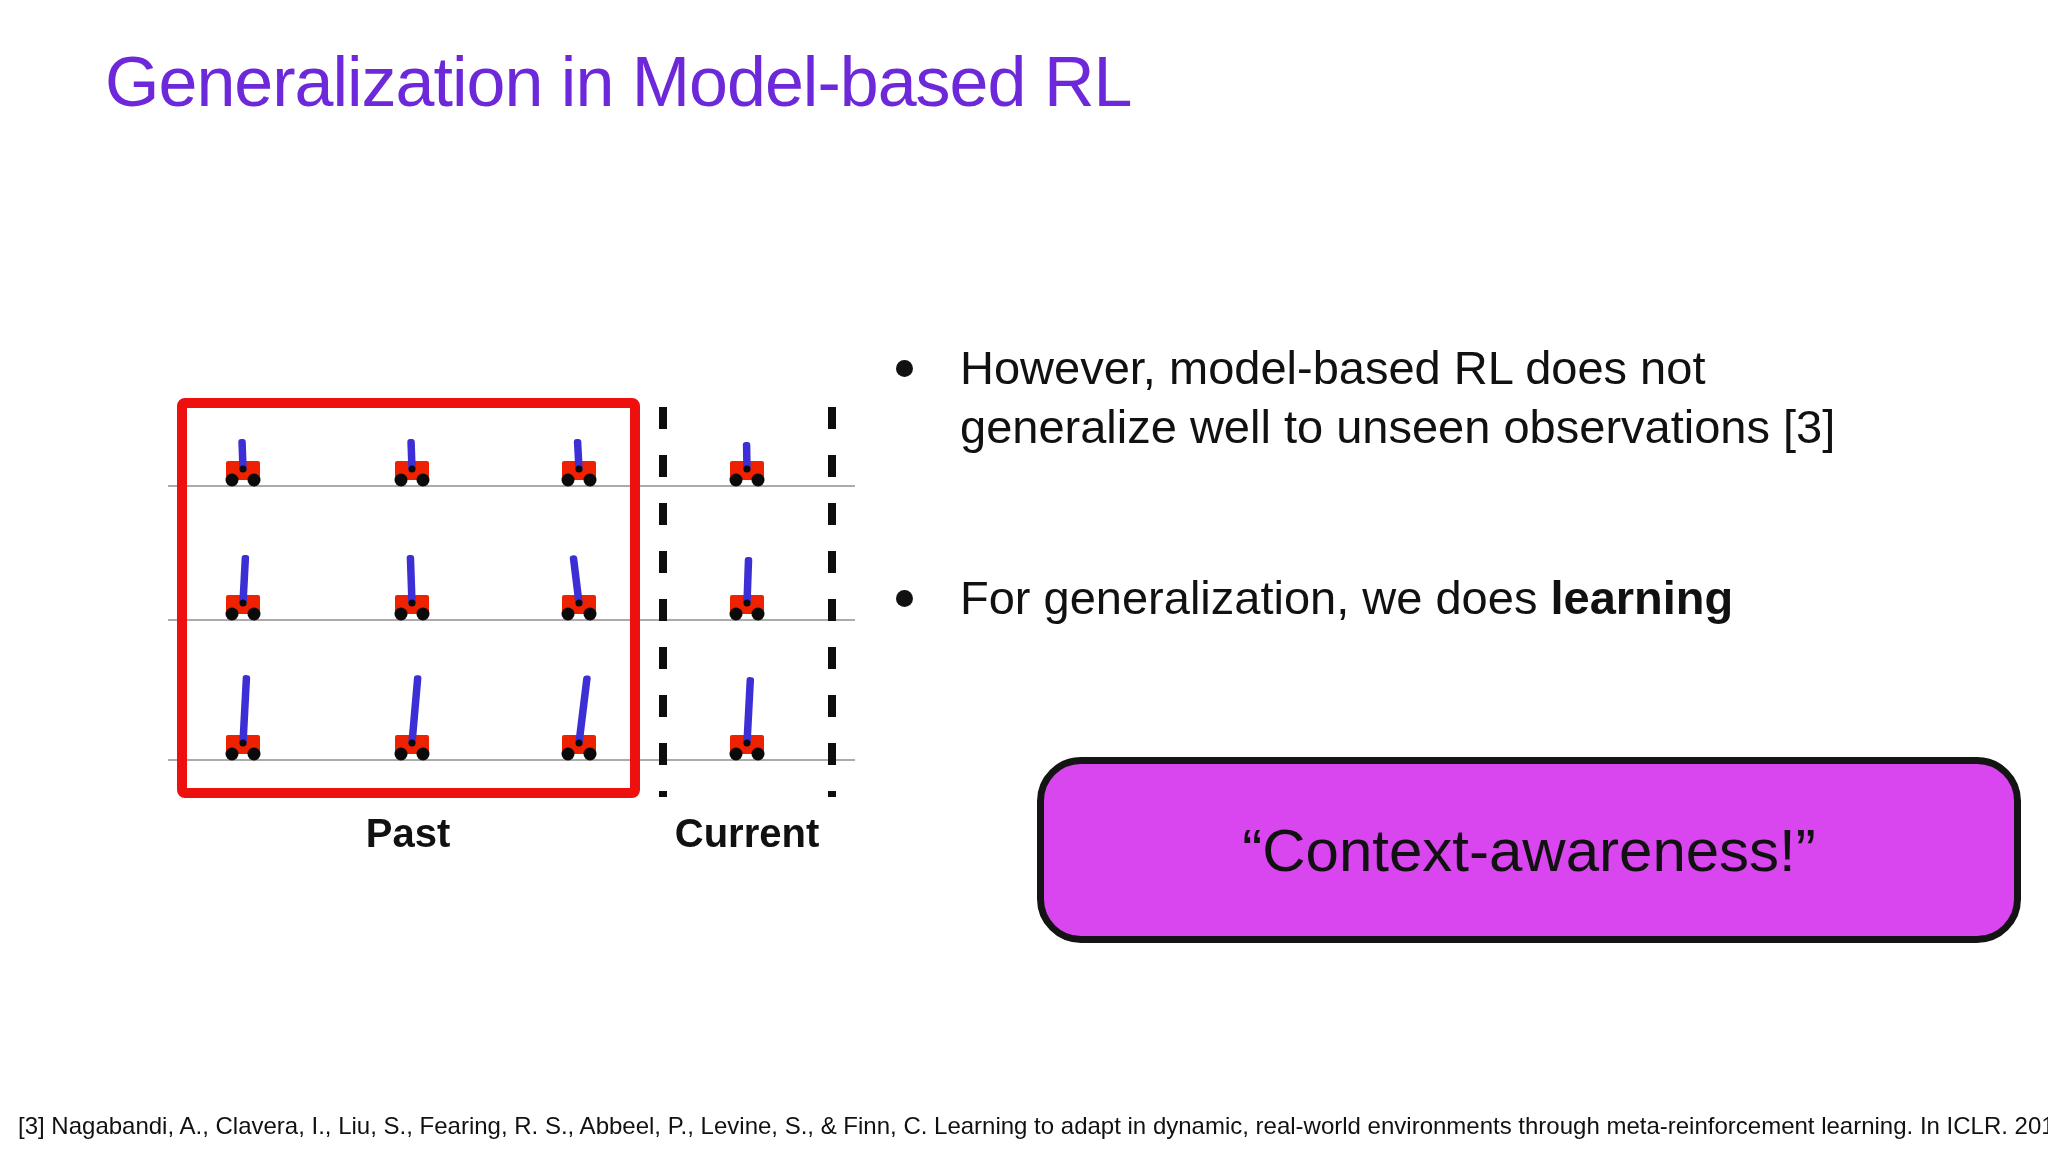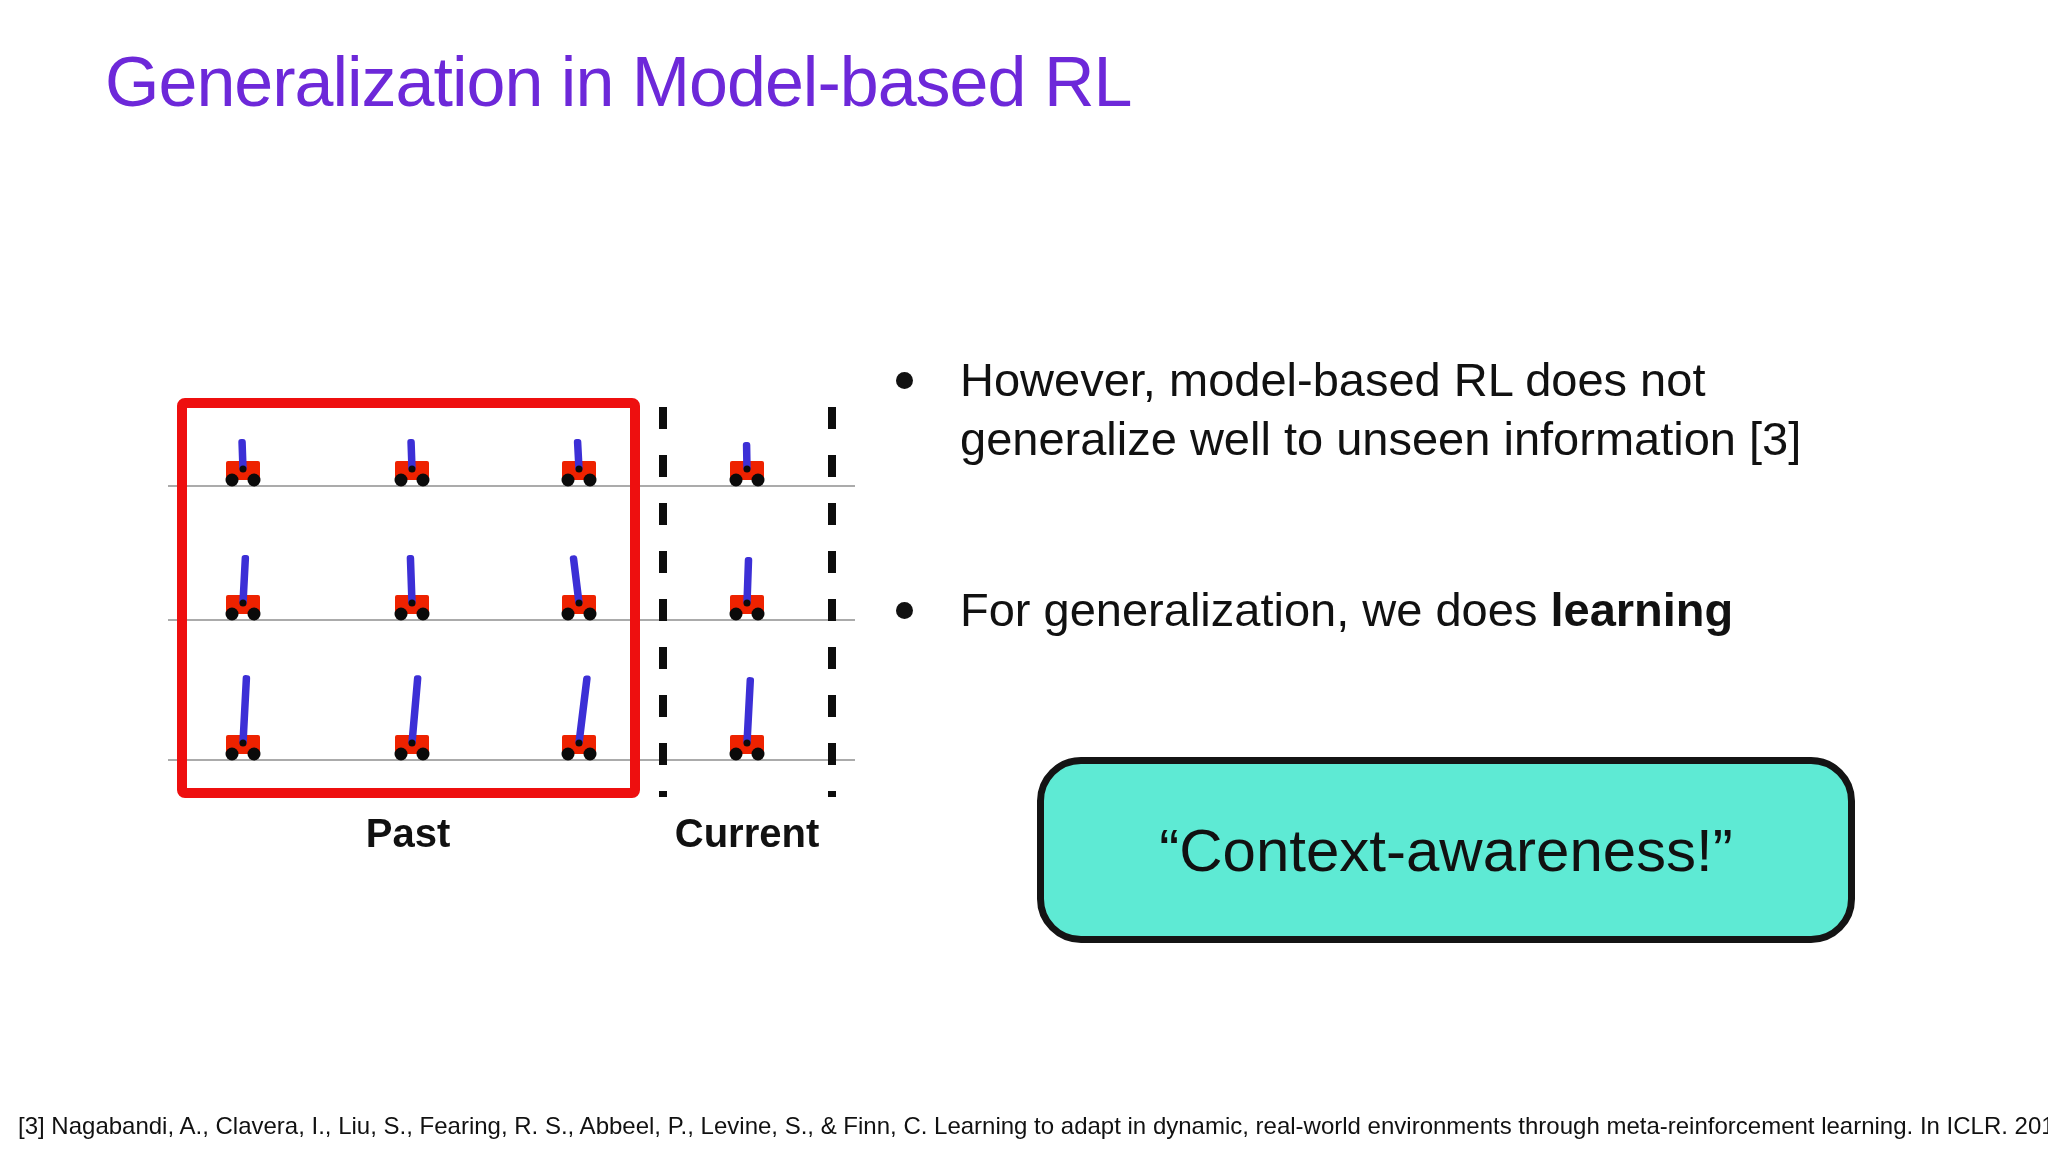--- a/index.html
+++ b/index.html
@@ -15,30 +15,30 @@
     white-space:nowrap;
   }
   .figure-svg{position:absolute;left:0;top:0;width:1000px;height:900px;}
   .pole{fill:var(--pole_blue,#3c2fd6);}
   .cart{fill:var(--cart_red,#ee2200);}
   .wheel,.hinge{fill:#0a0a0a;}
   .ground{stroke:var(--ground_gray,#ababab);stroke-width:2;}
   .past-box{fill:none;stroke:var(--past_box_red,#ee0f0f);stroke-width:10;}
   .dash-line{stroke:var(--dash_black,#0d0d0d);stroke-width:8;stroke-dasharray:22 26;}
   .fig-label{font-family:"Liberation Sans",sans-serif;font-size:40px;font-weight:600;fill:#111;text-anchor:middle;}
-  .bullets{position:absolute;left:896px;top:350px;width:1120px;}
+  .bullets{position:absolute;left:896px;top:338px;width:1120px;}
   .bullet{display:flex;align-items:flex-start;}
   .bullet + .bullet{margin-top:112px;}
   .bullet-dot{flex:0 0 auto;width:17px;height:17px;border-radius:50%;background:#111;margin-top:22px;margin-right:47px;}
   .bullet-text{font-size:47px;line-height:59px;color:#111;}
   .bold{font-weight:bold;}
   .callout{
-    position:absolute;left:1037px;top:757px;width:818px;height:186px;
+    position:absolute;left:1037px;top:757px;width:984px;height:186px;
     border:7px solid #141414;border-radius:44px;box-sizing:border-box;
-    display:flex;align-items:center;justify-content:center;background:#5eead4;
+    display:flex;align-items:center;justify-content:center;background:#d946ef;
   }
   .callout-text{font-size:60px;color:#111;white-space:nowrap;}
   .footnote{
     position:absolute;left:18px;top:1112px;width:2020px;
     font-size:24px;color:#111;white-space:nowrap;
   }
 </style>
 </head>
 <body>
 
@@ -168,21 +168,21 @@
 
   <text class="fig-label" x="408" y="847">Past</text>
   <text class="fig-label" x="747" y="847">Current</text>
 </svg>
 
 <div class="bullets">
   <div class="bullet">
     <span class="bullet-dot"></span>
     <div class="bullet-text">
       <div><span>However, model-based RL does not</span></div>
-      <div><span>generalize well to unseen information </span><span>[3]</span></div>
+      <div><span>generalize well to unseen observations </span><span>[3]</span></div>
     </div>
   </div>
   <div class="bullet">
     <span class="bullet-dot"></span>
     <div class="bullet-text">
       <div><span>For generalization, we does </span><span class="bold">learning</span></div>
     </div>
   </div>
 </div>
 

